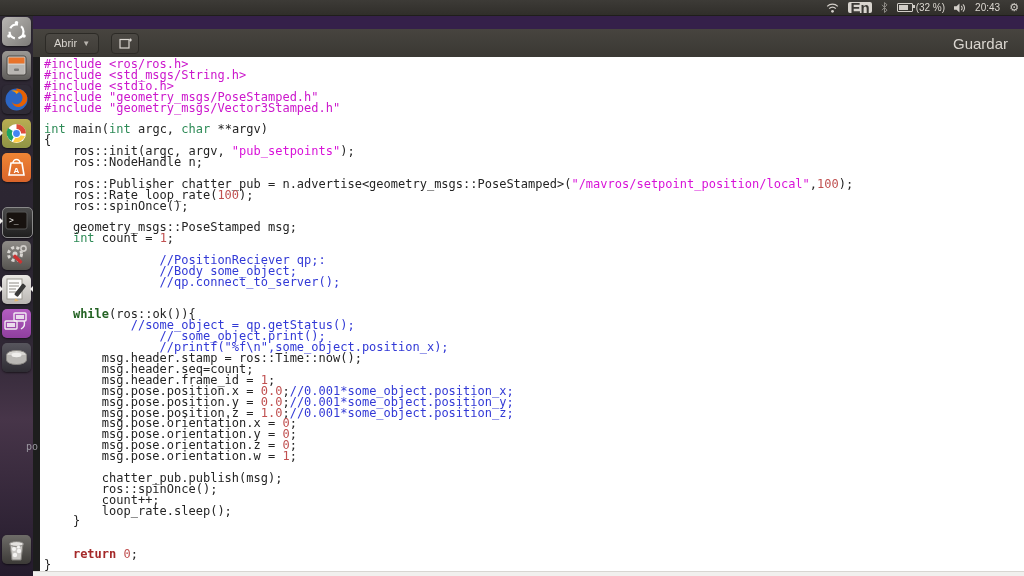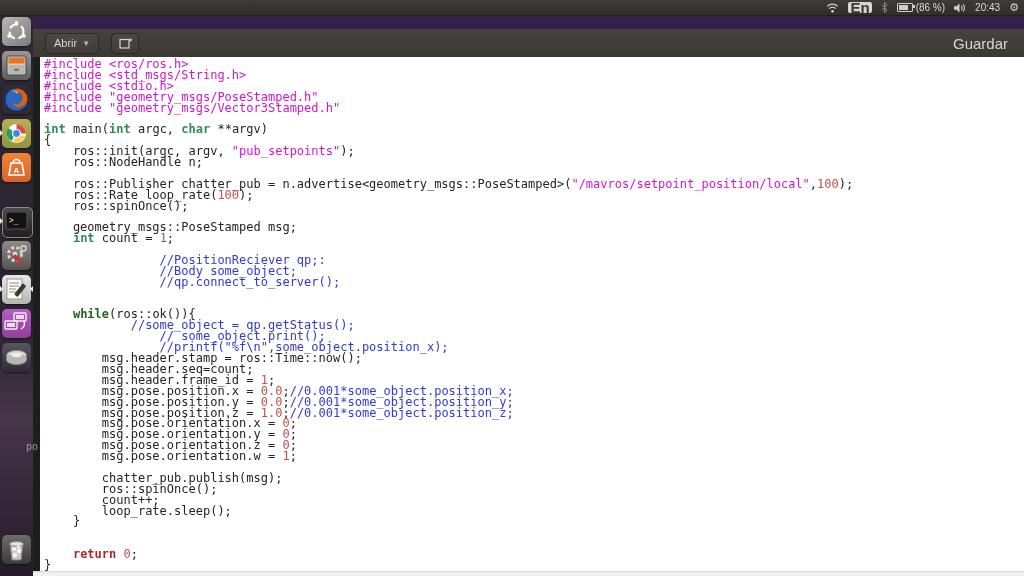--- a/index.html
+++ b/index.html
@@ -50,21 +50,21 @@
 
   
   #textarea{position:absolute;left:0;top:28px;width:100%;height:514px;background:#ffffff;
             border-left:7px solid #1d1d1d;box-sizing:border-box;overflow:hidden;}
   #code{margin:0;padding:2px 0 0 4px;font-family:"DejaVu Sans Mono","Liberation Mono",monospace;
         font-size:12px;}
   .cl{height:10.9px;line-height:10.9px;white-space:pre;}
   .c-pl{color:#242424;}
   .c-pp{color:#cc17cc;}
   .c-str{color:#d812d8;}
-  .c-typ{color:#2e8b57;font-weight:bold;}
+  .c-typ{color:#2e8b57;font-weight:normal;}
   .c-kw{color:#246324;font-weight:bold;}
   .c-ret{color:#a52a2a;font-weight:bold;}
   .c-num{color:#c05050;}
   .c-com{color:#3239d6;}
 
   
   #statusbar{position:absolute;left:0;bottom:0;width:100%;height:19px;background:#f1f0ee;
              border-top:1px solid #d8d6d2;display:flex;align-items:center;justify-content:flex-end;
              box-sizing:border-box;color:#4c4a46;font-size:11px;}
   .sitem{display:flex;align-items:center;gap:6px;white-space:nowrap;}
@@ -94,21 +94,21 @@
       <span id="kbd-badge" class="ind">En</span>
       <span class="ind">
         <svg width="7" height="11" viewBox="0 0 7 11">
             <path d="M3.5 0.5 V10.5 M3.5 0.5 L6 2.8 L1 8.2 M3.5 10.5 L6 8.2 L1 2.8" stroke="#8d8a85" stroke-width="1" fill="none"></path>
           </svg>
       </span>
       <span class="ind">
         <span class="batt">
             <span class="fill"></span>
           </span>
-        <span>(86 %)</span>
+        <span>(32 %)</span>
       </span>
       <span class="ind">
         <svg width="12" height="10" viewBox="0 0 12 10">
             <polygon points="0,3.2 2.5,3.2 5.5,0.6 5.5,9.4 2.5,6.8 0,6.8" fill="#d2cec8"></polygon>
           <g fill="none" stroke="#d2cec8" stroke-width="1.1">
               <path d="M7.2 2.8 A3 3 0 0 1 7.2 7.2"></path>
               <path d="M8.9 1.3 A5 5 0 0 1 8.9 8.7"></path>
             </g>
           </svg>
       </span>

